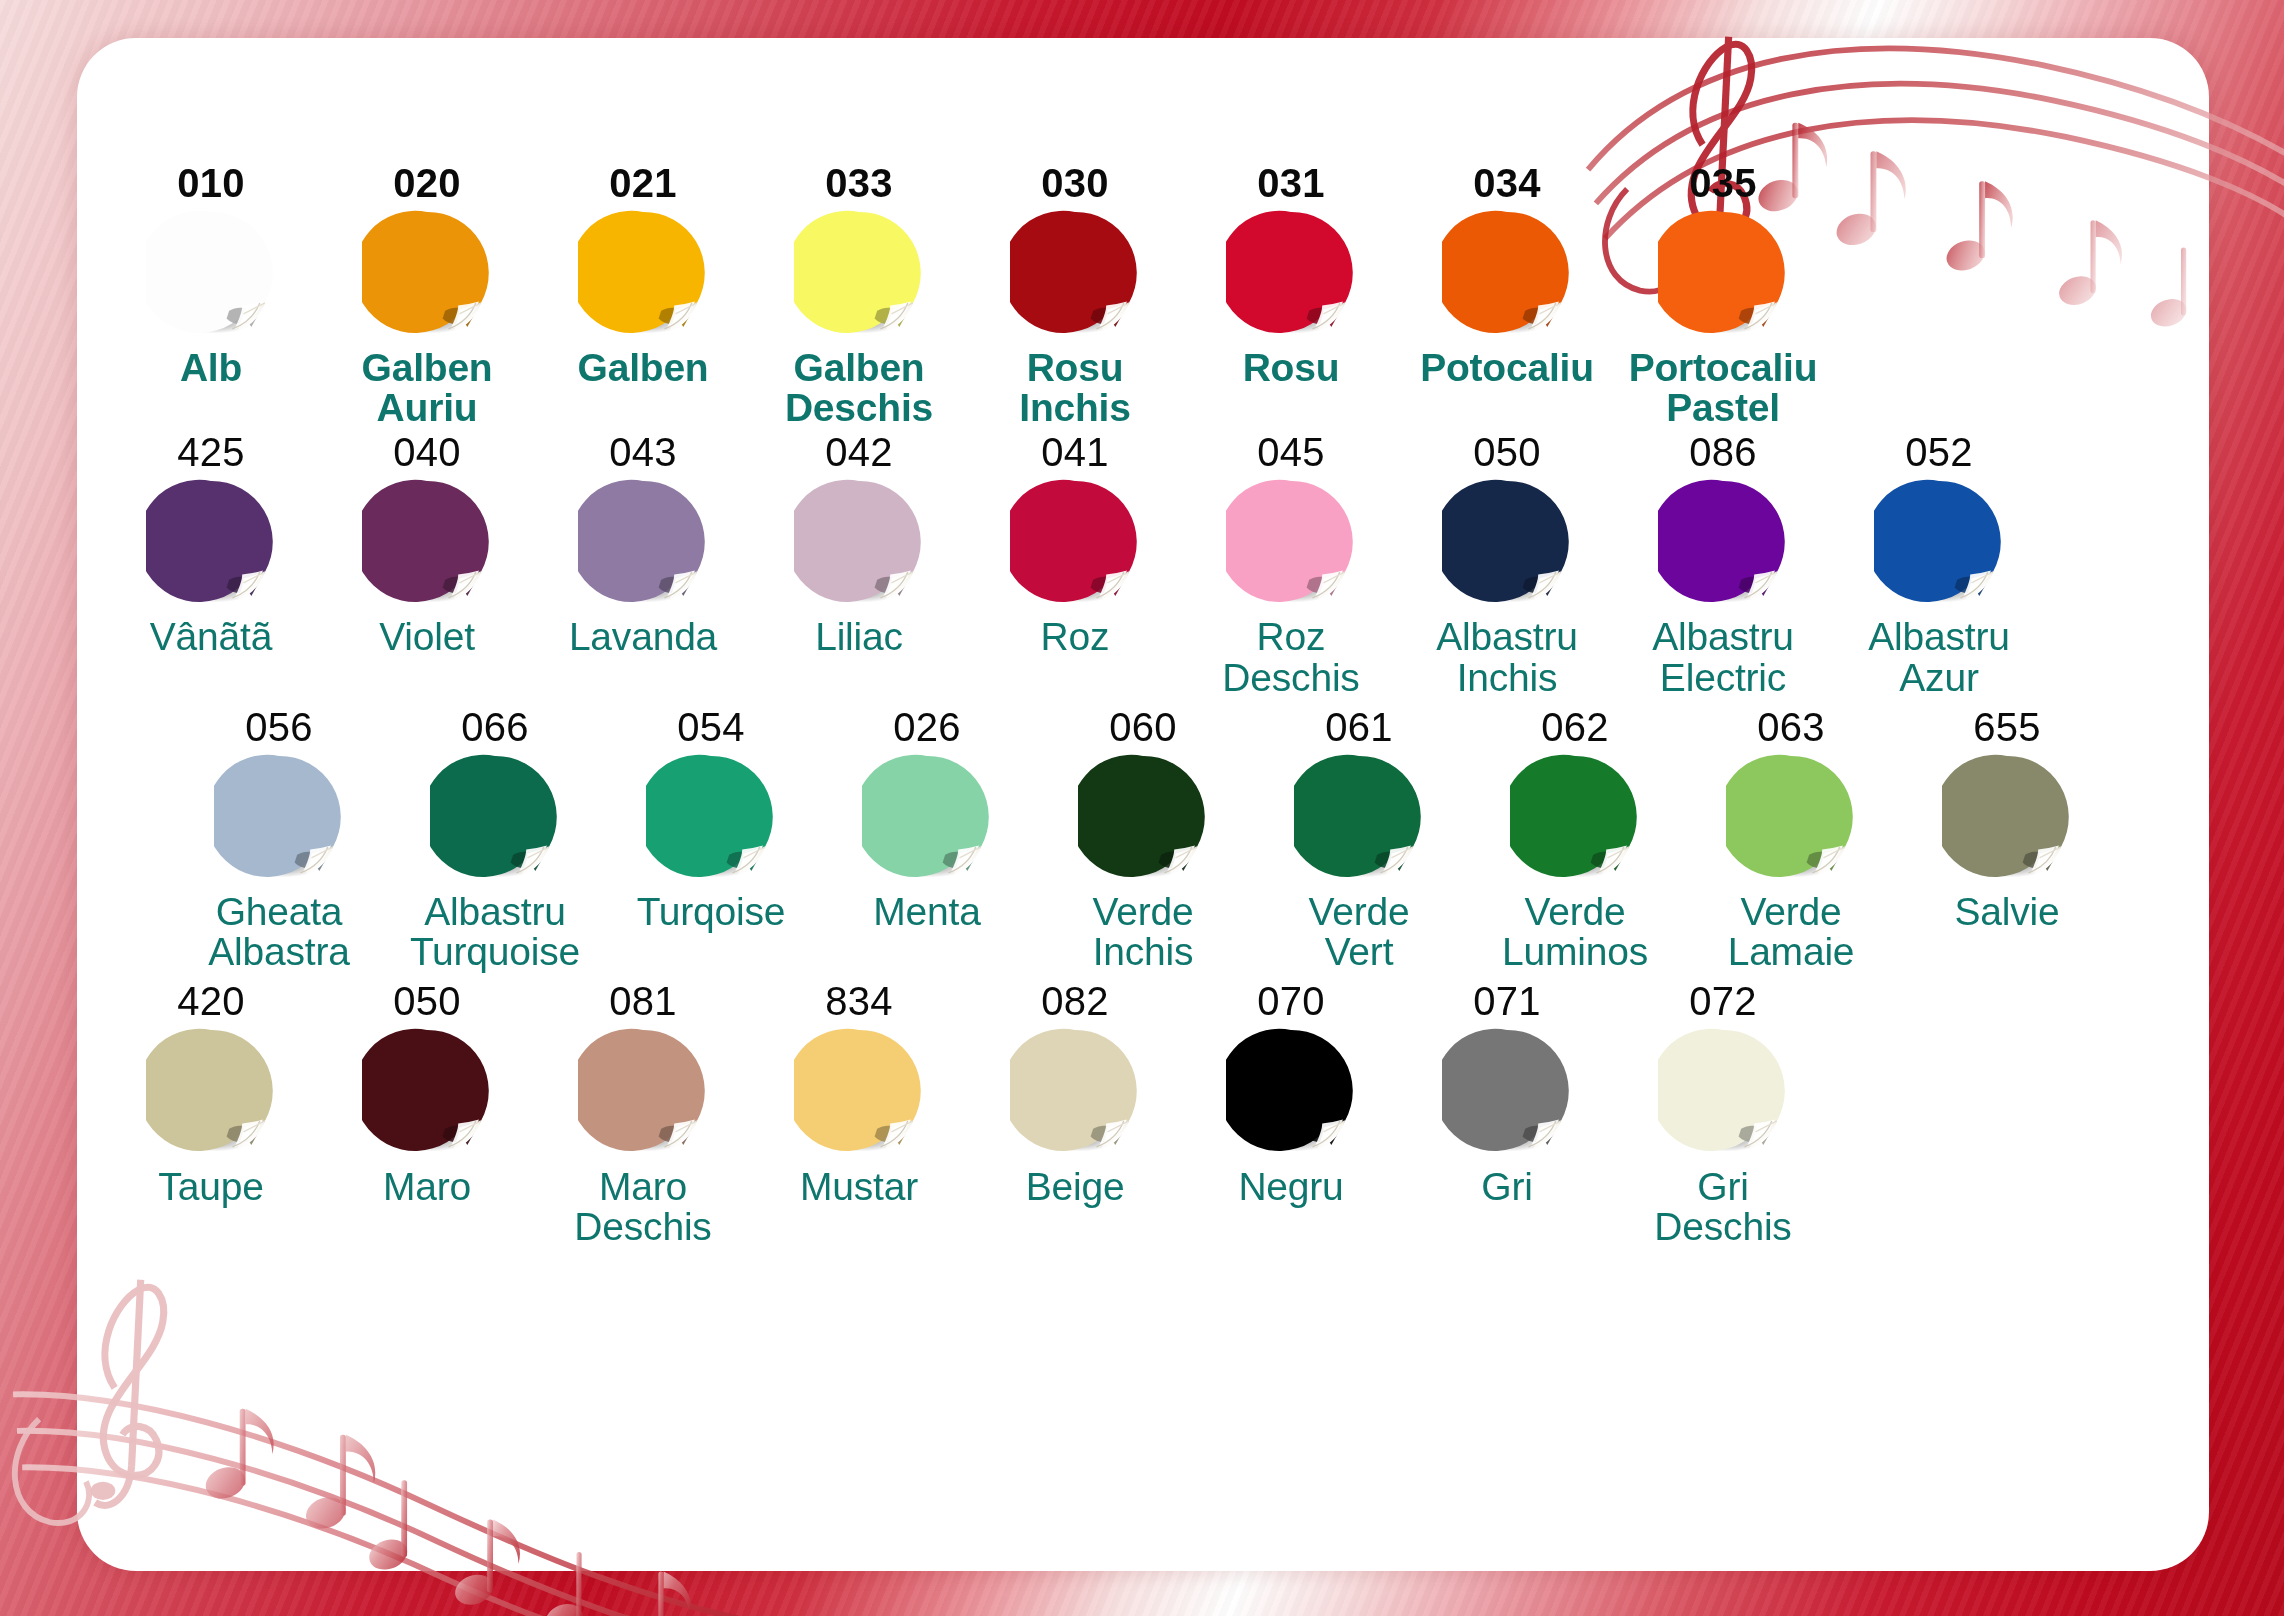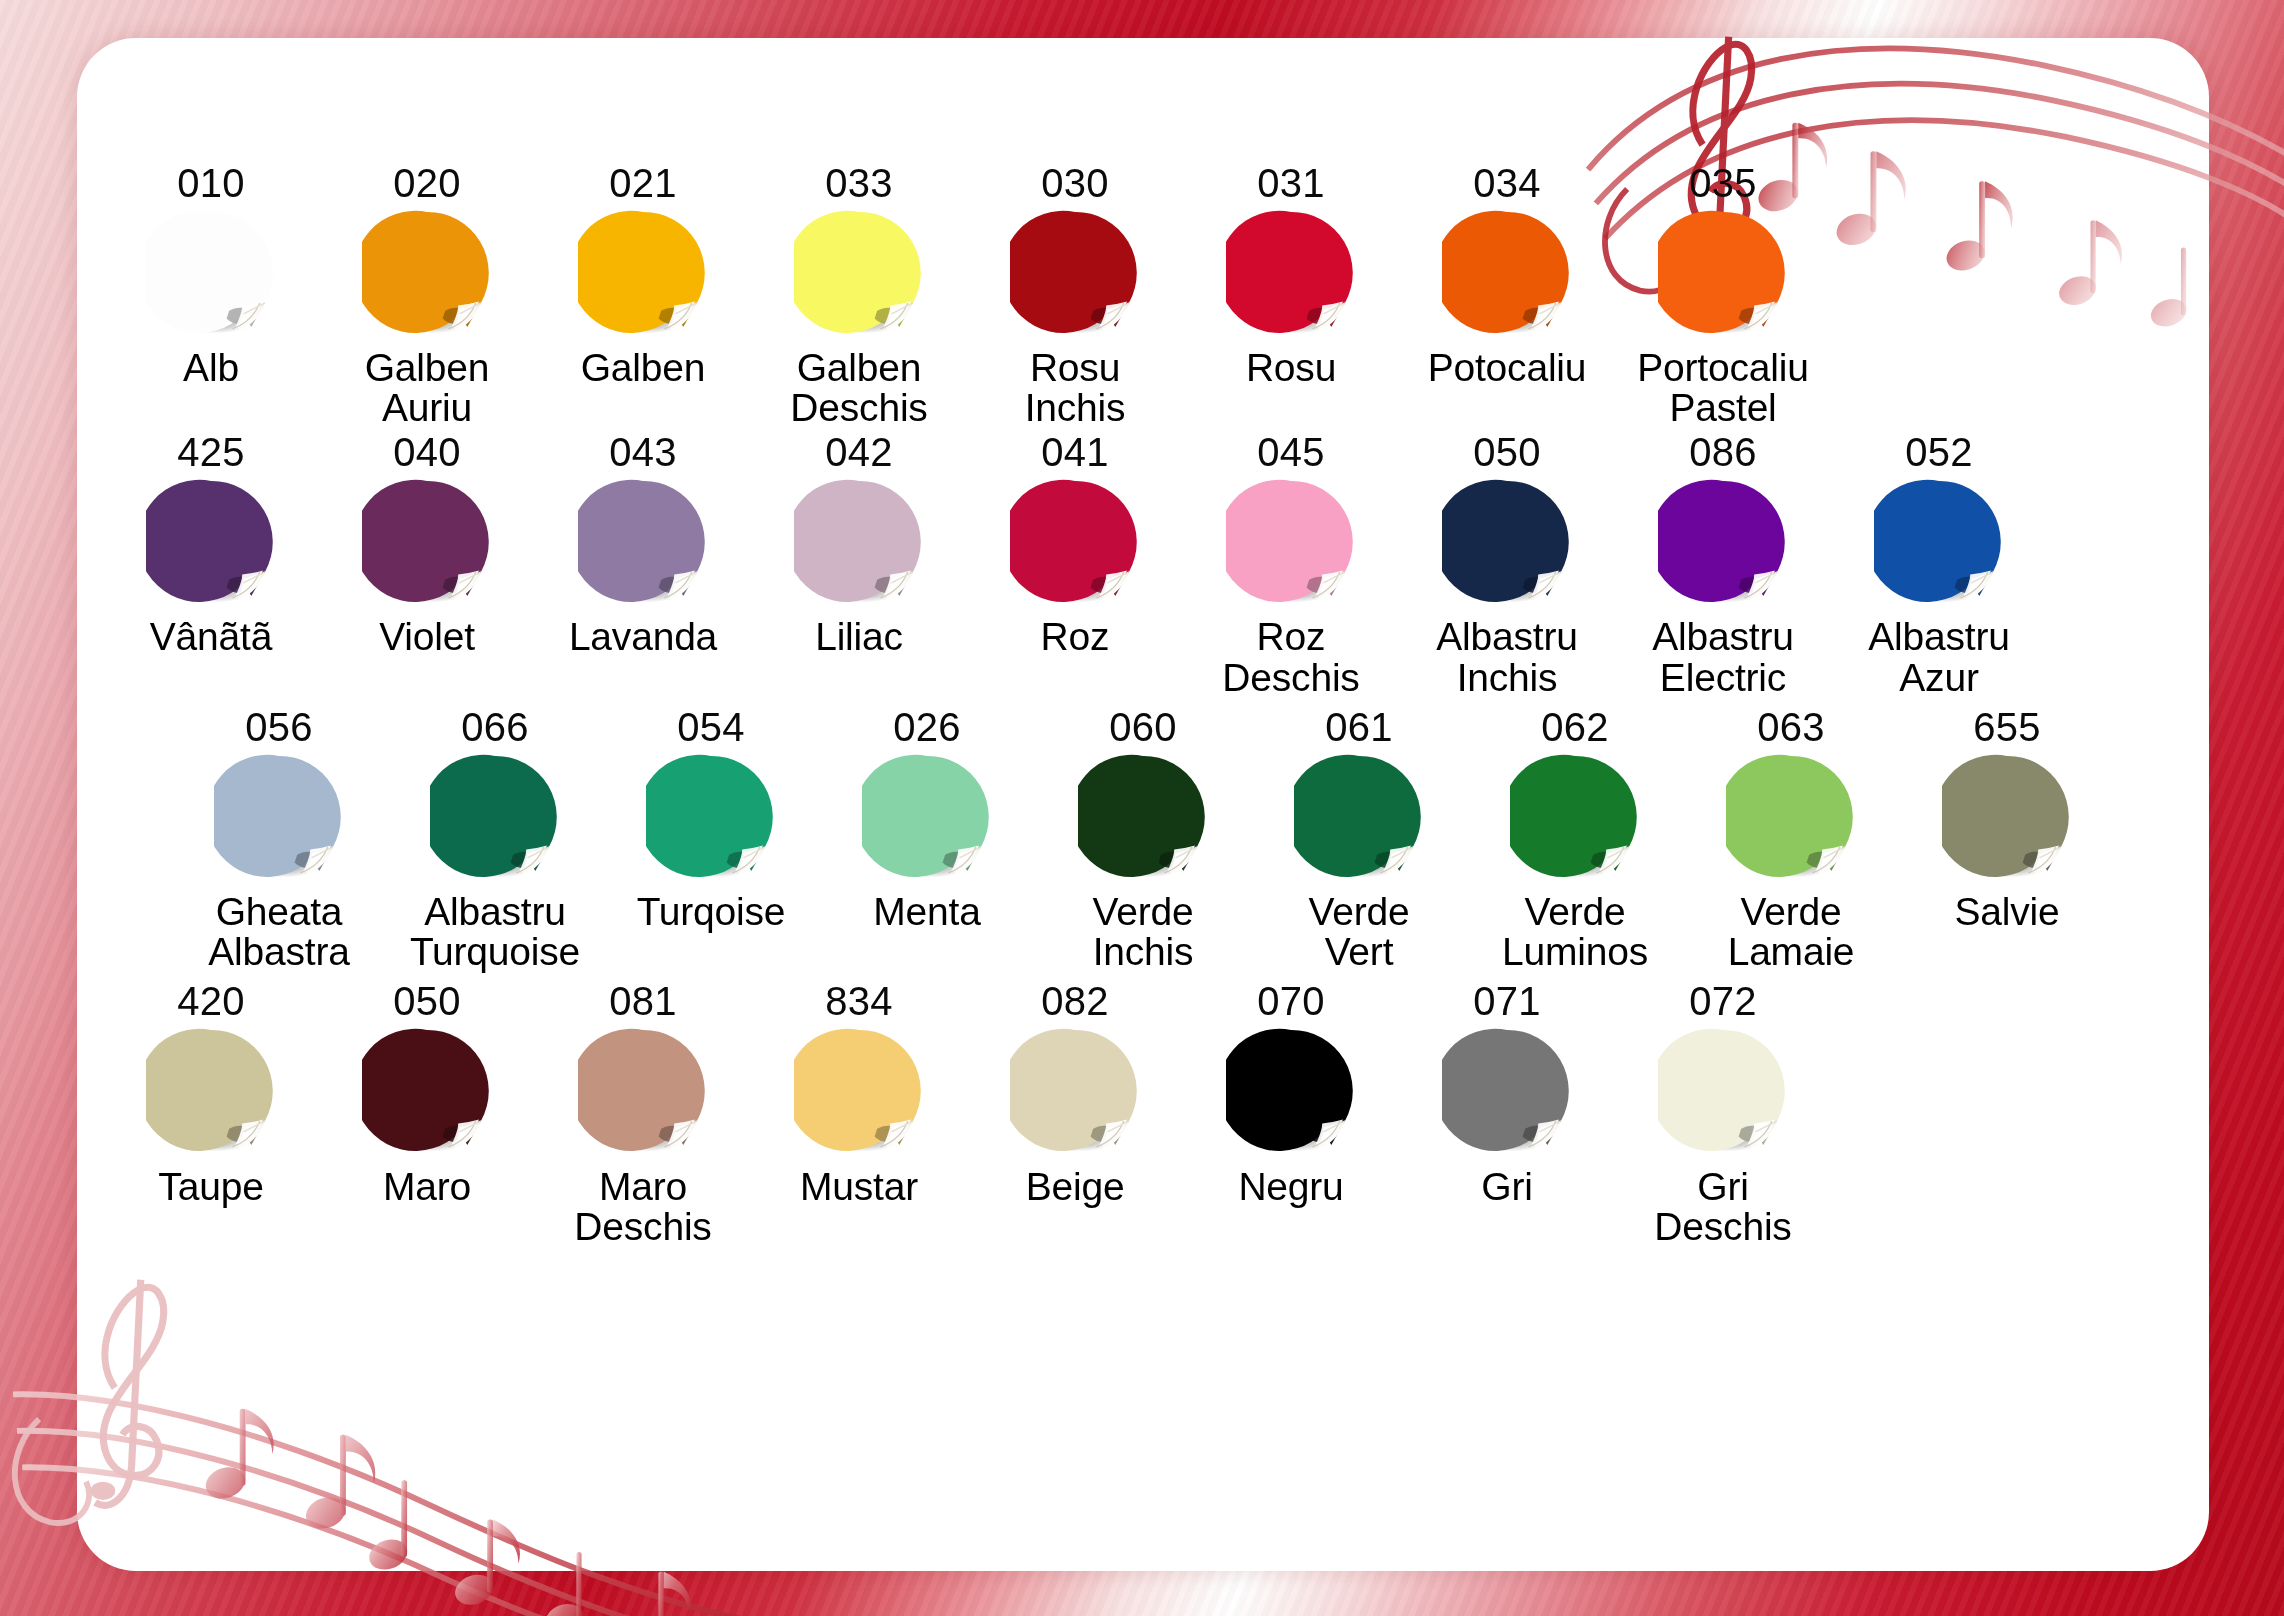--- a/index.html
+++ b/index.html
@@ -67,21 +67,21 @@
     width:2132px; height:1533px;
     padding:124px 26px 0 26px;
     display:flex;
     flex-direction:column;
   }
   .swatch-row{
     display:flex;
     justify-content:flex-start;
     align-items:flex-start;
   }
-  .swatch-row.r1{ margin-bottom:2.6px; }
+  .swatch-row.r1{ margin-bottom:2.6px;font-weight:bold; }
   .swatch-row.r2{ margin-bottom:8px; }
   .swatch-row.r3{ margin-bottom:12px;justify-content:center; }
 
   .swatch{
     width:216px;
     display:flex;
     flex-direction:column;
     align-items:center;
     position:relative;
   }
@@ -97,21 +97,21 @@
     width:130px; height:130px;
     position:relative;
     margin-bottom:10.4px;
   }
   .dot{
     position:absolute; inset:0;
     width:100%; height:100%;
   }
   .swatch-name{
     font-size:39px;
-    color:#000000;
+    color:#0f766e;
     line-height:1.03;
     text-align:center;
     white-space:pre-line;
     letter-spacing:-0.2px;
   }
 
   
   .swatch-row.r4 .swatch{ margin-top:-3.9px; }
 </style>
 </head>

